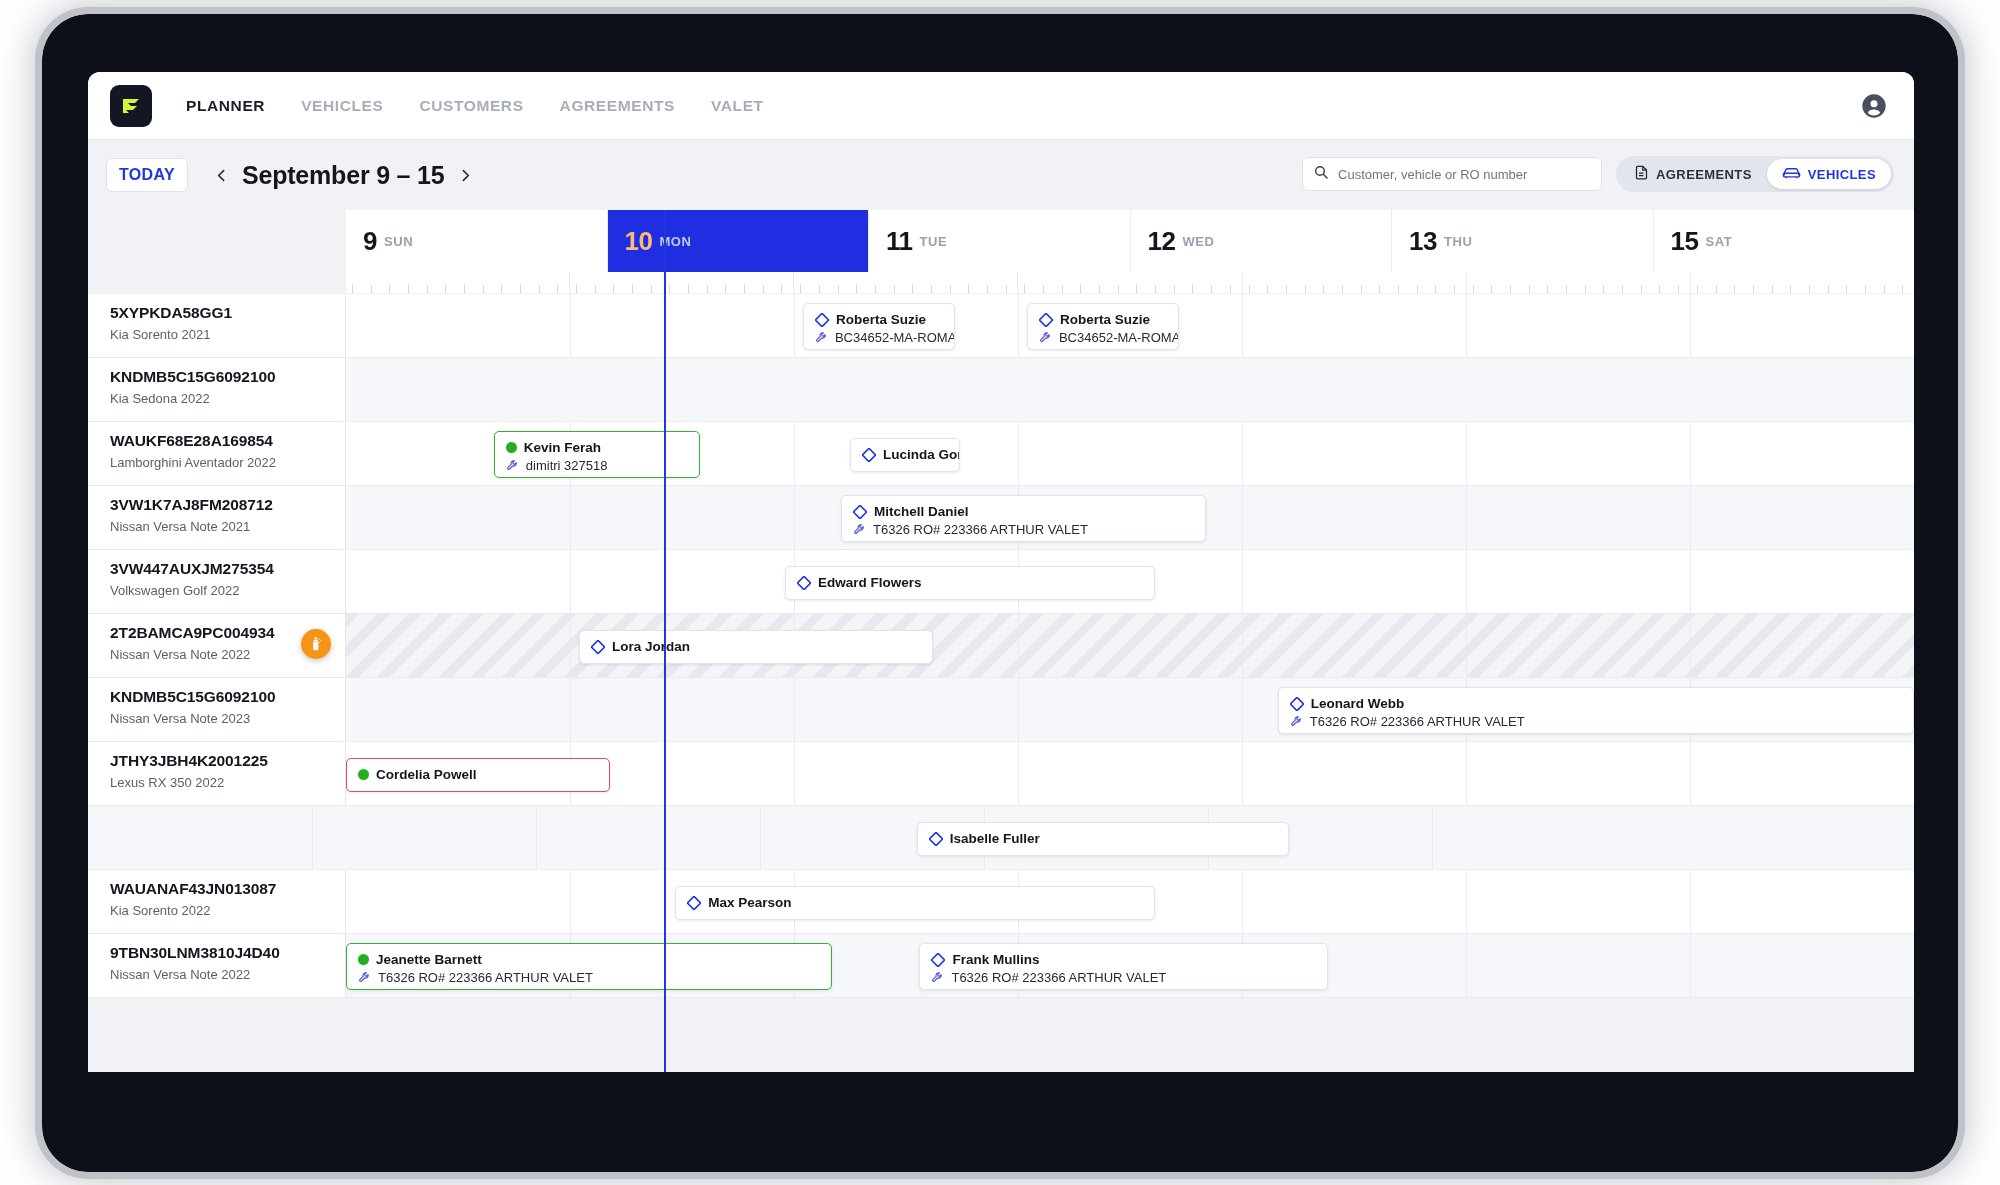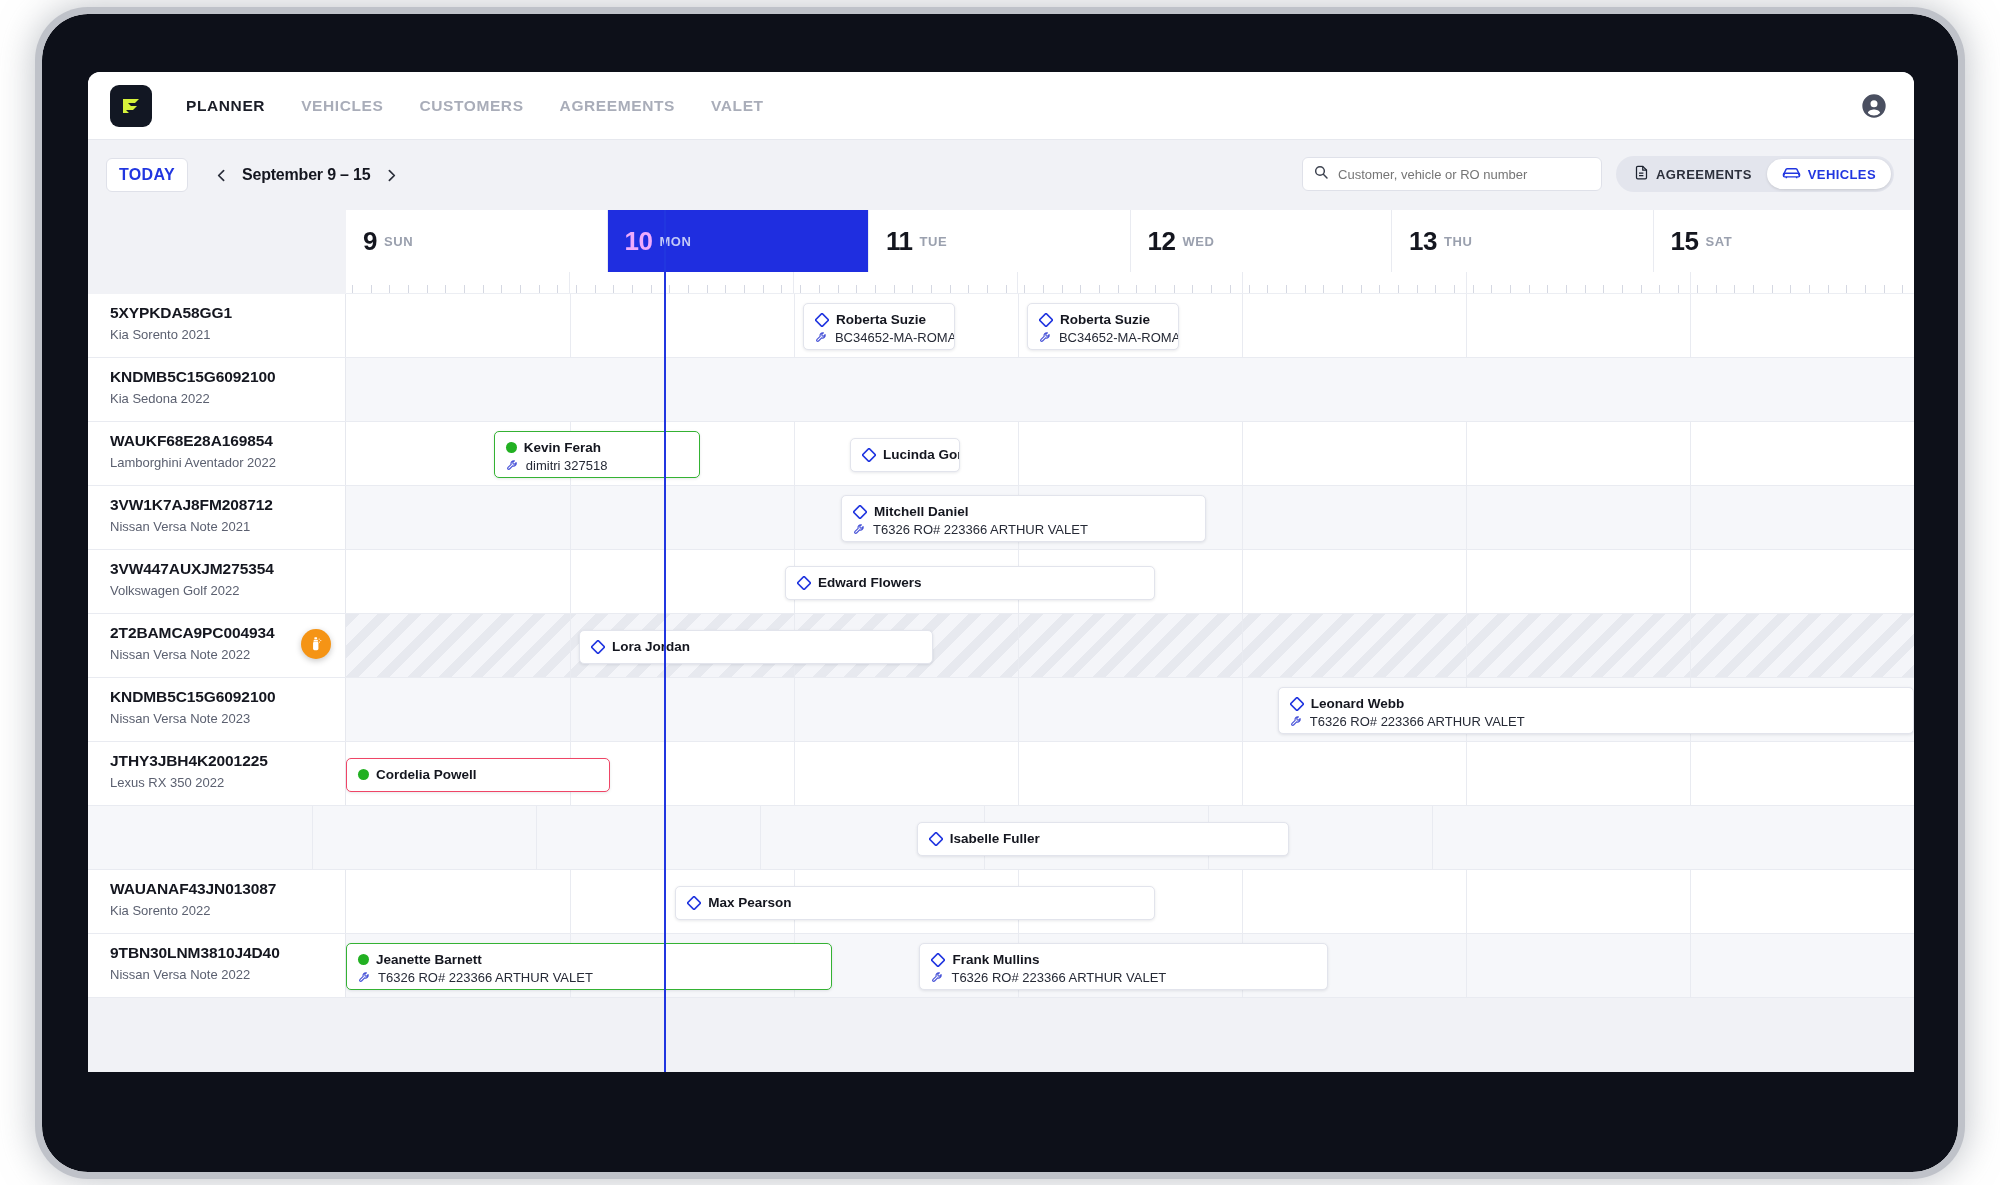--- a/index.html
+++ b/index.html
@@ -63,21 +63,21 @@
     background: #ffffff; border: 1px solid #dfe1e9; border-radius: 6px;
     color: #2136e0; font-size: 16px; font-weight: 700; letter-spacing: .4px;
     display: flex; align-items: center; justify-content: center; cursor: pointer;
   }
   .chevron-btn {
     width: 34px; height: 34px; display:flex; align-items:center; justify-content:center;
     cursor:pointer; color:#3b3f4d;
   }
   #prev-btn { margin-left: 16px; }
   #range-label {
-    font-size: 16px; font-weight: 700; color: #14161f; letter-spacing: -.2px;
+    font-size: 25px; font-weight: 700; color: #14161f; letter-spacing: -.2px;
     margin: 0 4px; white-space: nowrap;
   }
   #toolbar-right {
     position:absolute; right: 20px; top: 16px; display:flex; align-items:center; gap: 14px;
   }
   #search-box {
     width: 300px; height: 34px; background:#fff; border:1px solid #dfe1e9; border-radius:6px;
     display:flex; align-items:center; padding: 0 10px; gap: 9px;
   }
   #search-input {
@@ -105,21 +105,21 @@
     display:flex; background:#f1f2f6;
   }
   .day-col-head {
     flex:1; background:#ffffff; border-right:1px solid #e9ebf1;
     display:flex; align-items:center; padding-left: 17px; gap:7px;
   }
   .day-col-head:last-child { border-right:none; }
   .day-col-head.today { background:#1f2ee0; }
   .day-num { font-size: 26px; font-weight: 700; color:#14161f; letter-spacing:-.5px; }
   .day-name { font-size: 13px; font-weight:700; color:#9aa0ae; letter-spacing:.6px; }
-  .day-col-head.today .day-num { color:#f0abfc; }
+  .day-col-head.today .day-num { color:#fdba74; }
   .day-col-head.today .day-name { color:#c3c9f7; }
 
   #ruler {
     position:absolute; left:258px; top:62px; width:1568px; height:22px;
     background:#ffffff; display:flex; border-bottom:1px solid #eceef3;
   }
   .ruler-day { flex:1; position:relative; border-right:1px solid #e9ebf1; }
   .ruler-day:last-child { border-right:none; }
   .tick {
     position:absolute; bottom:0; width:1px; height:8px; background:#d5d8e2;

